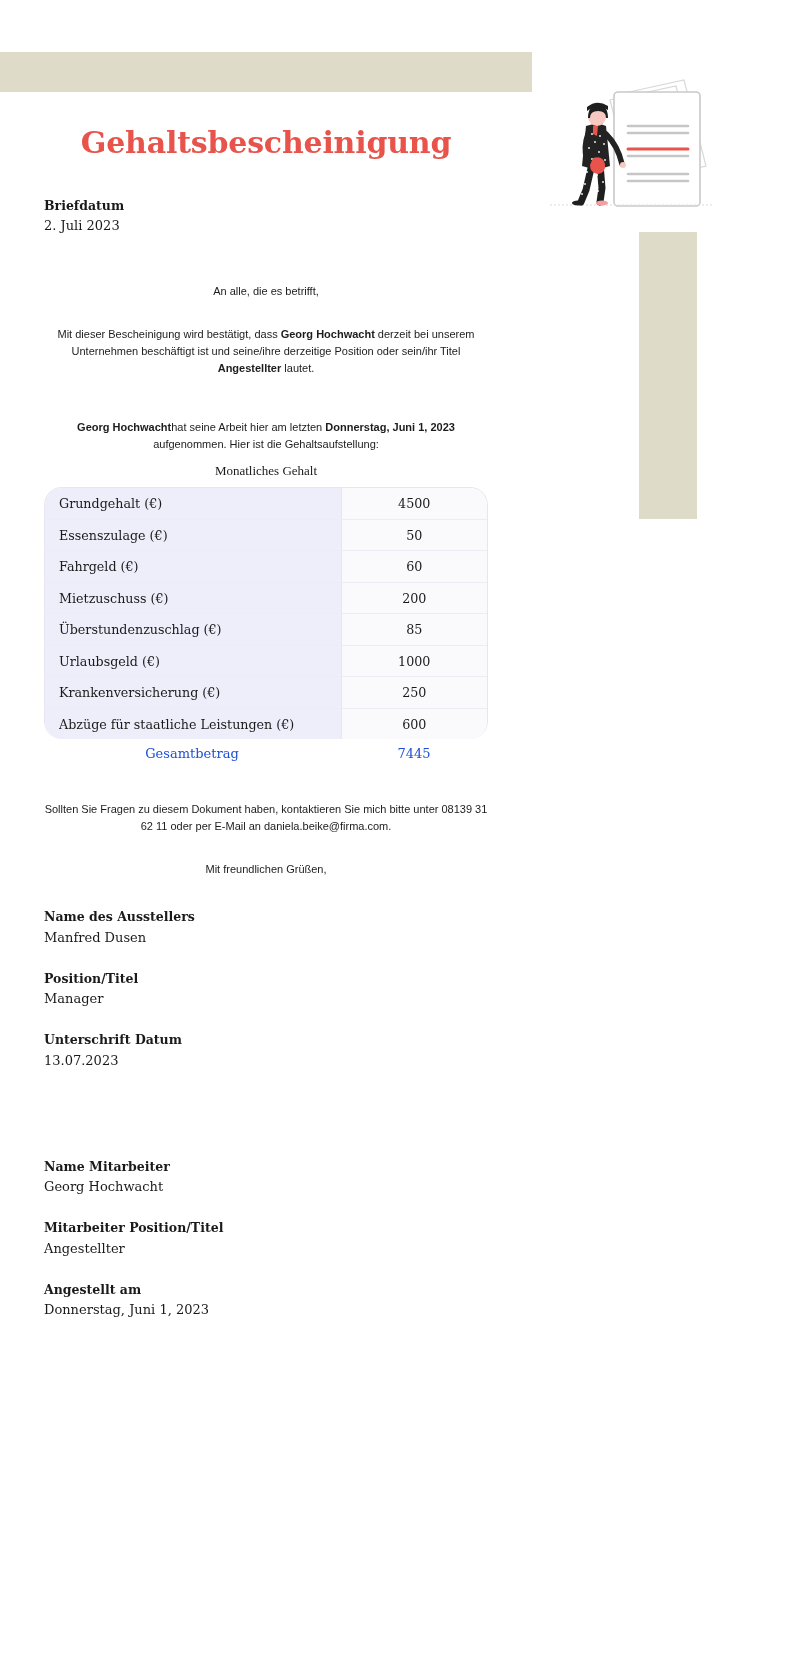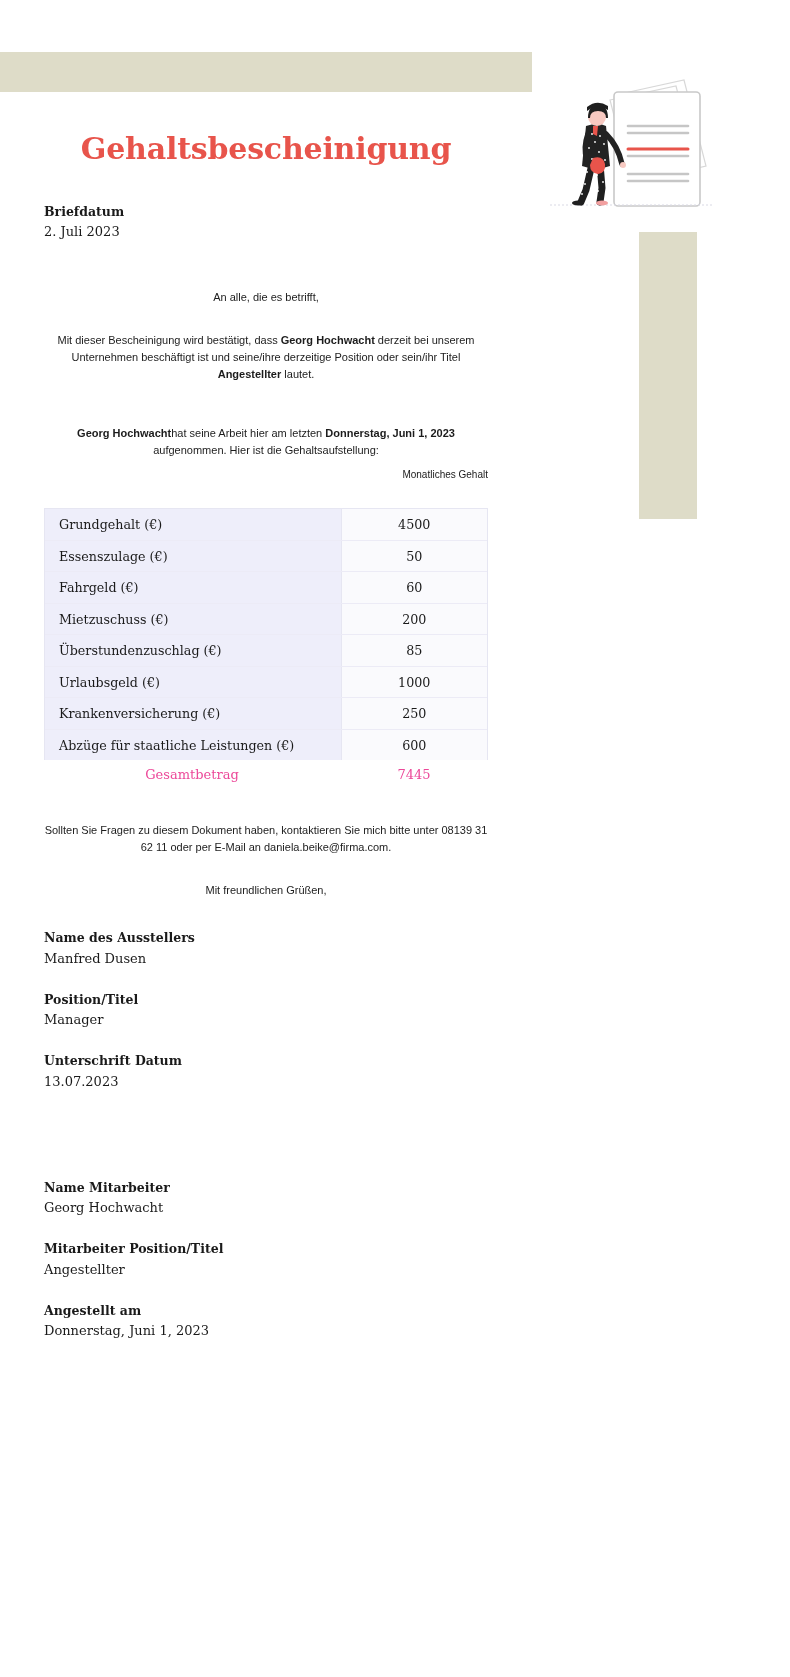--- a/index.html
+++ b/index.html
@@ -41,21 +41,21 @@
     left: 548px;
     top: 78px;
     width: 242px;
     height: 130px;
   }
 
   
   #doc {
     position: absolute;
     left: 0;
-    top: 16px;
+    top: 10px;
     width: 532px;
     padding: 8px 44px;
   }
 
   #page-title {
     margin-top: 108px;
     font-family: "DejaVu Serif", serif;
     font-size: 30px;
     font-weight: bold;
     color: #e8544b;
@@ -89,34 +89,35 @@
     text-align: center;
   }
   .para b { font-weight: bold; }
 
   #salutation { margin-top: 46px; }
   #intro-para { margin-top: 26px; }
   #start-para { margin-top: 42px; }
 
   #table-caption {
     margin-top: 10px;
-    font-family: Liberation Sans, sans-serif;
-    font-size: 10px;
+    font-family: Liberation Serif, serif;
+    font-size: 13px;
     color: #1a1a1a;
-    text-align: right;
+    text-align: center;
   }
 
   
   #salary-table-wrap {
-    margin-top: 28px;
+    margin-top: 8px;
     height: 252px;
     overflow: hidden;
     border-top: 1px solid #e6e6f2;
     border-left: 1px solid #e6e6f2;
     border-right: 1px solid #e6e6f2;
+    border-radius: 18px;
   }
 
   table.salary {
     width: 100%;
     border-collapse: collapse;
     table-layout: fixed;
   }
 
   table.salary td {
     font-family: "DejaVu Serif", serif;
@@ -138,21 +139,21 @@
   table.salary td.value-cell {
     background: #fafafd;
     text-align: center;
   }
 
   #total-row {
     display: flex;
     margin-top: 7px;
     font-family: "DejaVu Serif", serif;
     font-size: 13px;
-    color: #ec4899;
+    color: #1d4ed8;
   }
   #total-label { width: 296px; text-align: center; }
   #total-value { flex: 1; text-align: center; }
 
   #contact-para { margin-top: 40px; }
   #closing-para { margin-top: 26px; }
 
   .sig-block { margin-top: 21px; }
   .sig-block .field-label { margin-bottom: 1px; }
 

